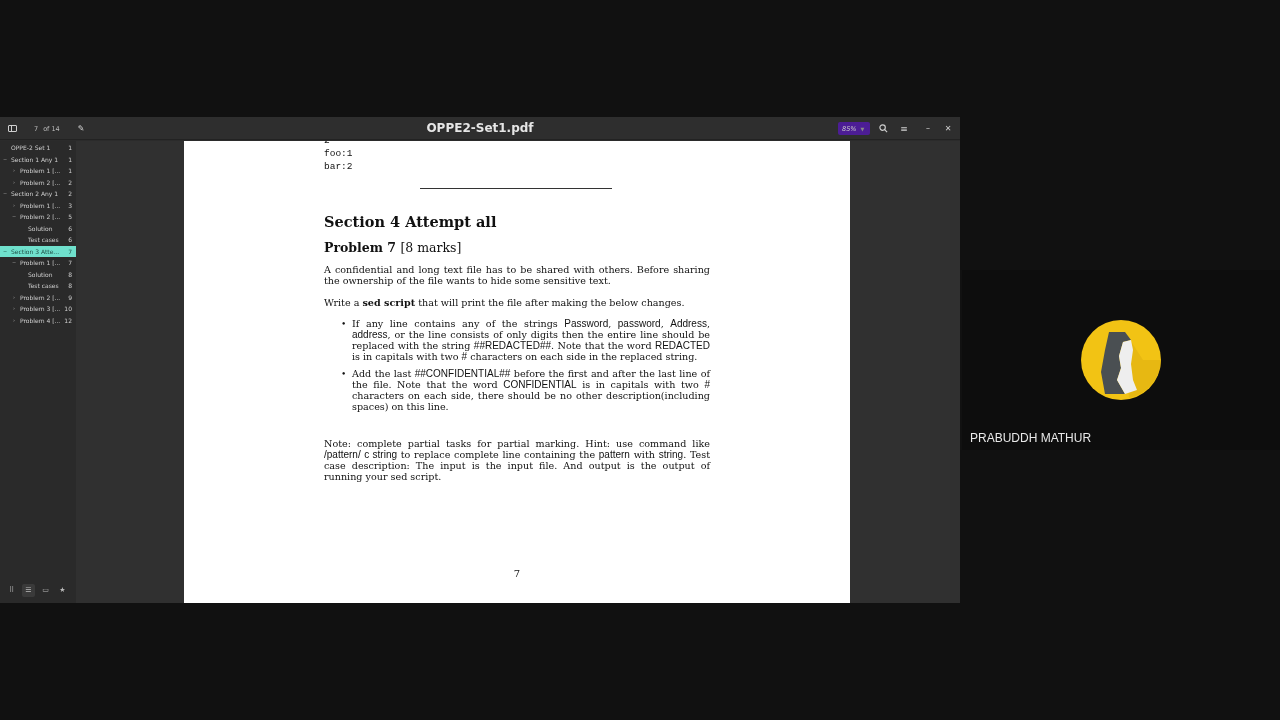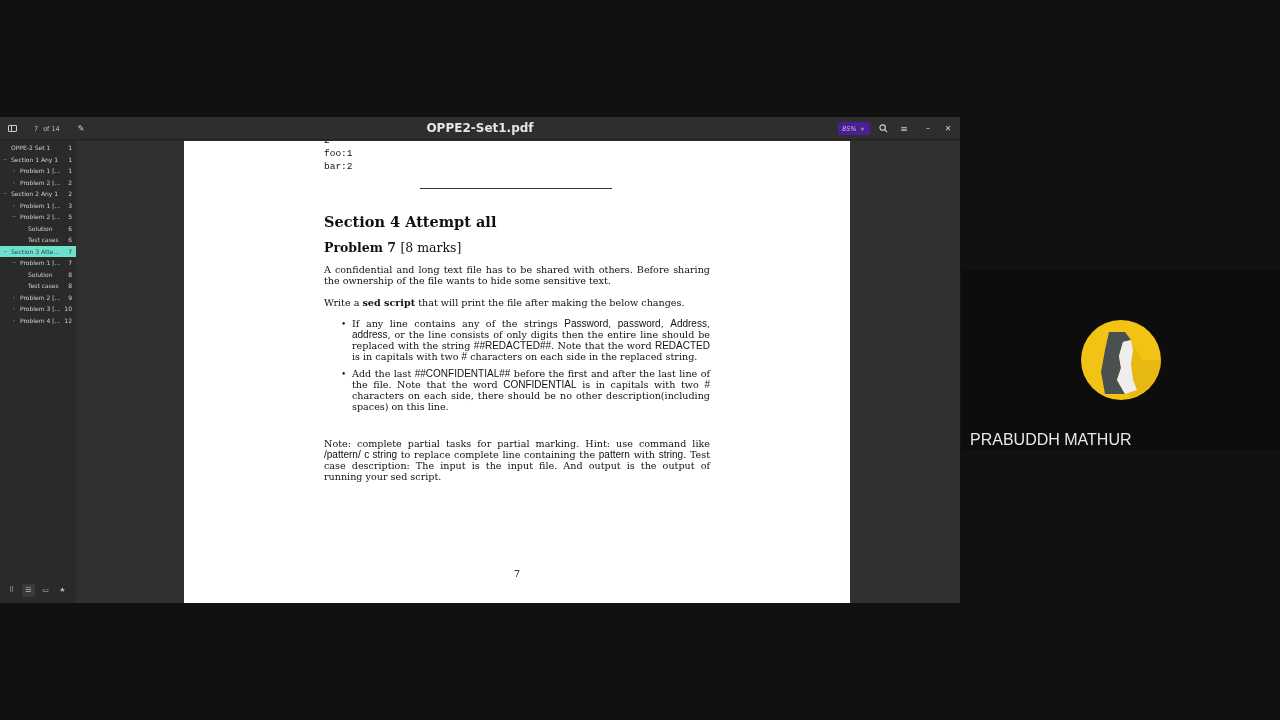--- a/index.html
+++ b/index.html
@@ -42,21 +42,21 @@
   .p1 { position: absolute; left: 140px; top: 123px; width: 386px; }
   .p2 { position: absolute; left: 140px; top: 156px; width: 386px; }
   .bullets { position: absolute; left: 140px; top: 177px; width: 386px; }
   .bullet { position: relative; padding-left: 28px; margin-bottom: 6px; }
   .bullet::before { content: "•"; position: absolute; left: 17px; top: 0; font-size: 9px; line-height: 13.4px; }
   .p3 { position: absolute; left: 140px; top: 297px; width: 386px; }
   .pagenum { position: absolute; left: 0; width: 666px; top: 427px; text-align: center; font-size: 10px; }
   b.bold { font-weight: bold; }
   .video { position: absolute; left: 962px; top: 270px; width: 318px; height: 180px; background: #0d0d0d; }
   .avatar { position: absolute; left: 119px; top: 50px; width: 80px; height: 80px; }
-  .presenter { position: absolute; left: 8px; top: 161px; font-family: "Liberation Sans", sans-serif; font-size: 16px; color: #e8e8e8; }
+  .presenter { position: absolute; left: 8px; top: 161px; font-family: "Liberation Sans", sans-serif; font-size: 12px; color: #e8e8e8; }
 </style>
 </head>
 <body>
 
 <div class="viewer">
   <div class="titlebar">
     <div class="ic sidebar-toggle">
       <div class="box"></div>
     </div>
     <div class="page-field">

